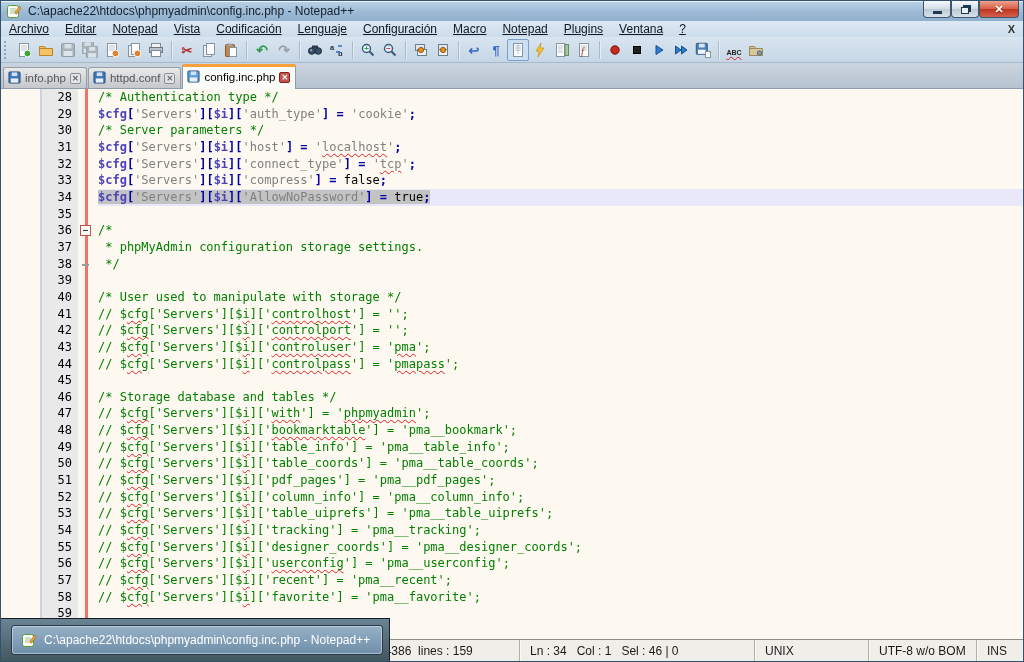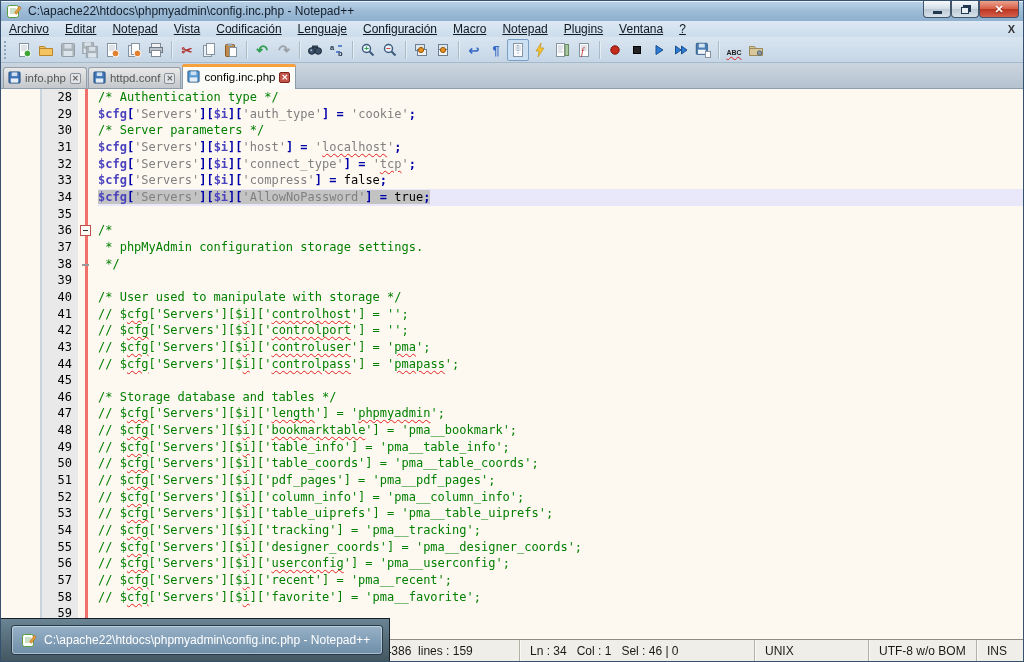--- a/index.html
+++ b/index.html
@@ -483,21 +483,21 @@
       <div class="cl"><span class="cmt"> * phpMyAdmin configuration storage settings.</span></div>
       <div class="cl"><span class="cmt"> */</span></div>
       <div class="cl"></div>
       <div class="cl"><span class="cmt">/* User used to manipulate with storage */</span></div>
       <div class="cl"><span class="cmt">// $</span><span class="cmt sq">cfg</span><span class="cmt">['Servers'][$</span><span class="cmt sq">i</span><span class="cmt">]['</span><span class="cmt sq">controlhost</span><span class="cmt">'] = '';</span></div>
       <div class="cl"><span class="cmt">// $</span><span class="cmt sq">cfg</span><span class="cmt">['Servers'][$</span><span class="cmt sq">i</span><span class="cmt">]['</span><span class="cmt sq">controlport</span><span class="cmt">'] = '';</span></div>
       <div class="cl"><span class="cmt">// $</span><span class="cmt sq">cfg</span><span class="cmt">['Servers'][$</span><span class="cmt sq">i</span><span class="cmt">]['</span><span class="cmt sq">controluser</span><span class="cmt">'] = '</span><span class="cmt sq">pma</span><span class="cmt">';</span></div>
       <div class="cl"><span class="cmt">// $</span><span class="cmt sq">cfg</span><span class="cmt">['Servers'][$</span><span class="cmt sq">i</span><span class="cmt">]['</span><span class="cmt sq">controlpass</span><span class="cmt">'] = '</span><span class="cmt sq">pmapass</span><span class="cmt">';</span></div>
       <div class="cl"></div>
       <div class="cl"><span class="cmt">/* Storage database and tables */</span></div>
-      <div class="cl"><span class="cmt">// $</span><span class="cmt sq">cfg</span><span class="cmt">['Servers'][$</span><span class="cmt sq">i</span><span class="cmt">]['</span><span class="cmt sq">length</span><span class="cmt">'] = '</span><span class="cmt sq">phpmyadmin</span><span class="cmt">';</span></div>
+      <div class="cl"><span class="cmt">// $</span><span class="cmt sq">cfg</span><span class="cmt">['Servers'][$</span><span class="cmt sq">i</span><span class="cmt">]['</span><span class="cmt sq">with</span><span class="cmt">'] = '</span><span class="cmt sq">phpmyadmin</span><span class="cmt">';</span></div>
       <div class="cl"><span class="cmt">// $</span><span class="cmt sq">cfg</span><span class="cmt">['Servers'][$</span><span class="cmt sq">i</span><span class="cmt">]['</span><span class="cmt sq">bookmarktable</span><span class="cmt">'] = 'pma__bookmark';</span></div>
       <div class="cl"><span class="cmt">// $</span><span class="cmt sq">cfg</span><span class="cmt">['Servers'][$</span><span class="cmt sq">i</span><span class="cmt">]['table_info'] = 'pma__table_info';</span></div>
       <div class="cl"><span class="cmt">// $</span><span class="cmt sq">cfg</span><span class="cmt">['Servers'][$</span><span class="cmt sq">i</span><span class="cmt">]['table_coords'] = 'pma__table_coords';</span></div>
       <div class="cl"><span class="cmt">// $</span><span class="cmt sq">cfg</span><span class="cmt">['Servers'][$</span><span class="cmt sq">i</span><span class="cmt">]['pdf_pages'] = 'pma__pdf_pages';</span></div>
       <div class="cl"><span class="cmt">// $</span><span class="cmt sq">cfg</span><span class="cmt">['Servers'][$</span><span class="cmt sq">i</span><span class="cmt">]['column_info'] = 'pma__column_info';</span></div>
       <div class="cl"><span class="cmt">// $</span><span class="cmt sq">cfg</span><span class="cmt">['Servers'][$</span><span class="cmt sq">i</span><span class="cmt">]['table_uiprefs'] = 'pma__table_uiprefs';</span></div>
       <div class="cl"><span class="cmt">// $</span><span class="cmt sq">cfg</span><span class="cmt">['Servers'][$</span><span class="cmt sq">i</span><span class="cmt">]['tracking'] = 'pma__tracking';</span></div>
       <div class="cl"><span class="cmt">// $</span><span class="cmt sq">cfg</span><span class="cmt">['Servers'][$</span><span class="cmt sq">i</span><span class="cmt">]['designer_coords'] = 'pma__designer_coords';</span></div>
       <div class="cl"><span class="cmt">// $</span><span class="cmt sq">cfg</span><span class="cmt">['Servers'][$</span><span class="cmt sq">i</span><span class="cmt">]['</span><span class="cmt sq">userconfig</span><span class="cmt">'] = 'pma__userconfig';</span></div>
       <div class="cl"><span class="cmt">// $</span><span class="cmt sq">cfg</span><span class="cmt">['Servers'][$</span><span class="cmt sq">i</span><span class="cmt">]['recent'] = 'pma__recent';</span></div>

